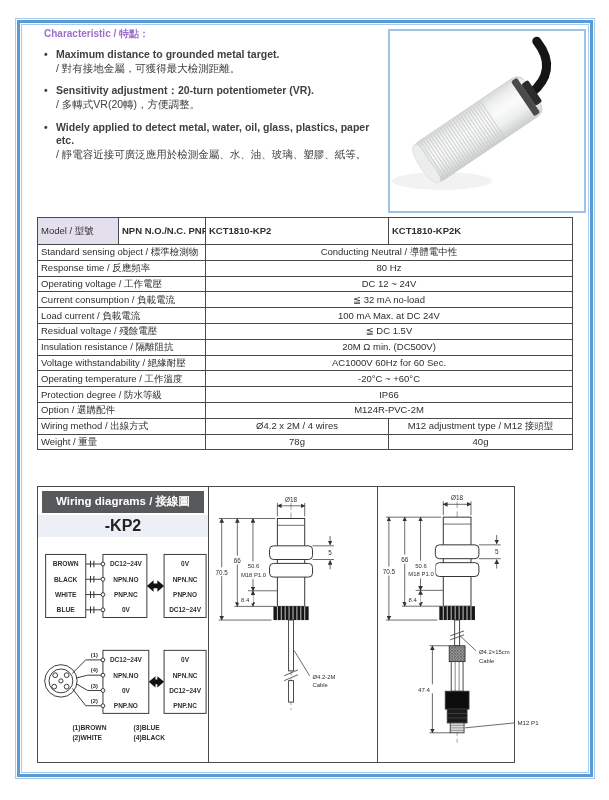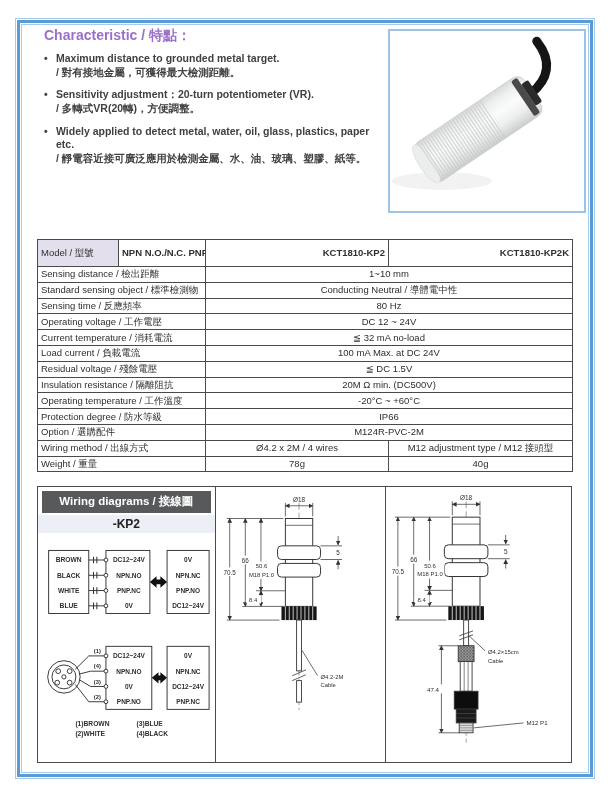--- a/index.html
+++ b/index.html
@@ -7,43 +7,43 @@
     width:609px;height:800px;position:relative;background:#fff;
     font-family:"Liberation Sans","DejaVu Sans",sans-serif;color:#3c3c3c;
     overflow:hidden;
   }
   
   .frame-a{position:absolute;left:15px;top:18px;width:578px;height:759px;border:1px solid #A6CBEC;}
   .frame-b{position:absolute;inset:1px;border:3px solid #5B9BD5;}
   .frame-c{position:absolute;inset:1px;border:1px solid #A6CBEC;}
   
   .chars{position:absolute;left:44px;top:27px;width:336px;}
-  .chars-title{font-size:14px;font-weight:bold;color:#9B6FC9;margin-bottom:7px;}
+  .chars-title{font-size:10px;font-weight:bold;color:#9B6FC9;margin-bottom:7px;}
   .char-item{display:flex;margin-bottom:9px;font-size:10.5px;line-height:1.3;color:#404040;font-weight:600;}
   .char-bullet{width:12px;flex:0 0 12px;color:#404040;}
-  .char-zh{font-weight:700;}
+  .char-zh{font-weight:400;}
   
   .photo{position:absolute;left:388px;top:29px;width:194px;height:180px;border:2px solid #9DC3E6;background:#fff;}
   
-  table.spec{position:absolute;left:37px;top:217px;width:535px;border-collapse:collapse;table-layout:fixed;margin-top:22px;}
+  table.spec{position:absolute;left:37px;top:217px;width:535px;border-collapse:collapse;table-layout:fixed;}
   table.spec td{border:1px solid #4a4a4a;font-size:9.5px;color:#2e2e2e;padding:0 3px;height:14.8px;line-height:1.05;overflow:hidden;white-space:nowrap;}
   table.spec tr.hdr td{height:26px;}
   td.model-cell{background:#E4DFEC;font-size:10.5px;padding-left:5px;}
   td.out-cell{font-weight:bold;font-size:9px;white-space:pre-line;text-align:left;padding-left:3px;}
-  td.model-name{font-weight:bold;font-size:10.5px;text-align:right;}
+  td.model-name{font-weight:bold;font-size:10.5px;text-align:left;}
   td.lbl{text-align:left;padding-left:5px;}
   td.val{text-align:center;}
   
-  .bottom{position:absolute;left:37px;top:486px;width:535px;height:277px;display:flex;border:1px solid #4a4a4a;box-sizing:border-box;background:#fff;}
+  .bottom{position:absolute;left:37px;top:486px;width:478px;height:277px;display:flex;border:1px solid #4a4a4a;box-sizing:border-box;background:#fff;}
   .bcol{box-sizing:border-box;height:100%;}
   .bcol1{width:178px;border-right:1px solid #4a4a4a;}
   .bcol2{width:171px;border-right:1px solid #4a4a4a;display:flex;justify-content:center;}
   .bcol3{width:185px;display:flex;justify-content:center;}
   .wiring-hdr{margin:4px 4px 0 4px;background:#58595B;color:#fff;font-weight:bold;font-size:11.5px;text-align:center;padding:3px 0 4px 0;}
-  .sub-bar{background:#ECEFF6;font-weight:bold;font-size:12px;color:#222;text-align:center;padding:2px 0;margin-top:2px;}
+  .sub-bar{background:#ECEFF6;font-weight:bold;font-size:16px;color:#222;text-align:center;padding:2px 0;margin-top:2px;}
   .wsvg{display:block;margin:2px auto 0 auto;}
   svg text{font-family:"Liberation Sans","DejaVu Sans",sans-serif;fill:#2e2e2e;}
 </style>
 </head>
 <body>
 
 <div class="frame-a">
   <div class="frame-b">
     <div class="frame-c"></div>
   </div>
@@ -103,50 +103,50 @@
     </colgroup>
   <tbody>
       <tr class="hdr">
     <td class="model-cell">Model / 型號</td>
     <td class="out-cell">NPN N.O./N.C.
 PNP N.O./N.C.</td>
     <td class="model-name">KCT1810-KP2</td>
     <td class="model-name">KCT1810-KP2K</td>
   </tr>
   <tr>
-        <td class="lbl" colspan="2">Sensing distance / 檢出距離</td>
-        <td class="val" colspan="2">1~10 mm</td>
-      </tr>
-  <tr>
         <td class="lbl" colspan="2">Standard sensing object / 標準檢測物</td>
         <td class="val" colspan="2">Conducting Neutral / 導體電中性</td>
       </tr>
   <tr>
-        <td class="lbl" colspan="2">Sensing time / 反應頻率</td>
+        <td class="lbl" colspan="2">Response time / 反應頻率</td>
         <td class="val" colspan="2">80 Hz</td>
       </tr>
   <tr>
         <td class="lbl" colspan="2">Operating voltage / 工作電壓</td>
         <td class="val" colspan="2">DC 12 ~ 24V</td>
       </tr>
   <tr>
-        <td class="lbl" colspan="2">Current temperature / 消耗電流</td>
+        <td class="lbl" colspan="2">Current consumption / 負載電流</td>
         <td class="val" colspan="2">≦ 32 mA no-load</td>
       </tr>
   <tr>
         <td class="lbl" colspan="2">Load current / 負載電流</td>
         <td class="val" colspan="2">100 mA Max. at DC 24V</td>
       </tr>
   <tr>
         <td class="lbl" colspan="2">Residual voltage / 殘餘電壓</td>
         <td class="val" colspan="2">≦ DC 1.5V</td>
       </tr>
   <tr>
         <td class="lbl" colspan="2">Insulation resistance / 隔離阻抗</td>
         <td class="val" colspan="2">20M Ω min. (DC500V)</td>
+      </tr>
+  <tr>
+        <td class="lbl" colspan="2">Voltage withstandability / 絕緣耐壓</td>
+        <td class="val" colspan="2">AC1000V 60Hz for 60 Sec.</td>
       </tr>
   <tr>
         <td class="lbl" colspan="2">Operating temperature / 工作溫度</td>
         <td class="val" colspan="2">-20°C ~ +60°C</td>
       </tr>
   <tr>
         <td class="lbl" colspan="2">Protection degree / 防水等級</td>
         <td class="val" colspan="2">IP66</td>
       </tr>
   <tr>

